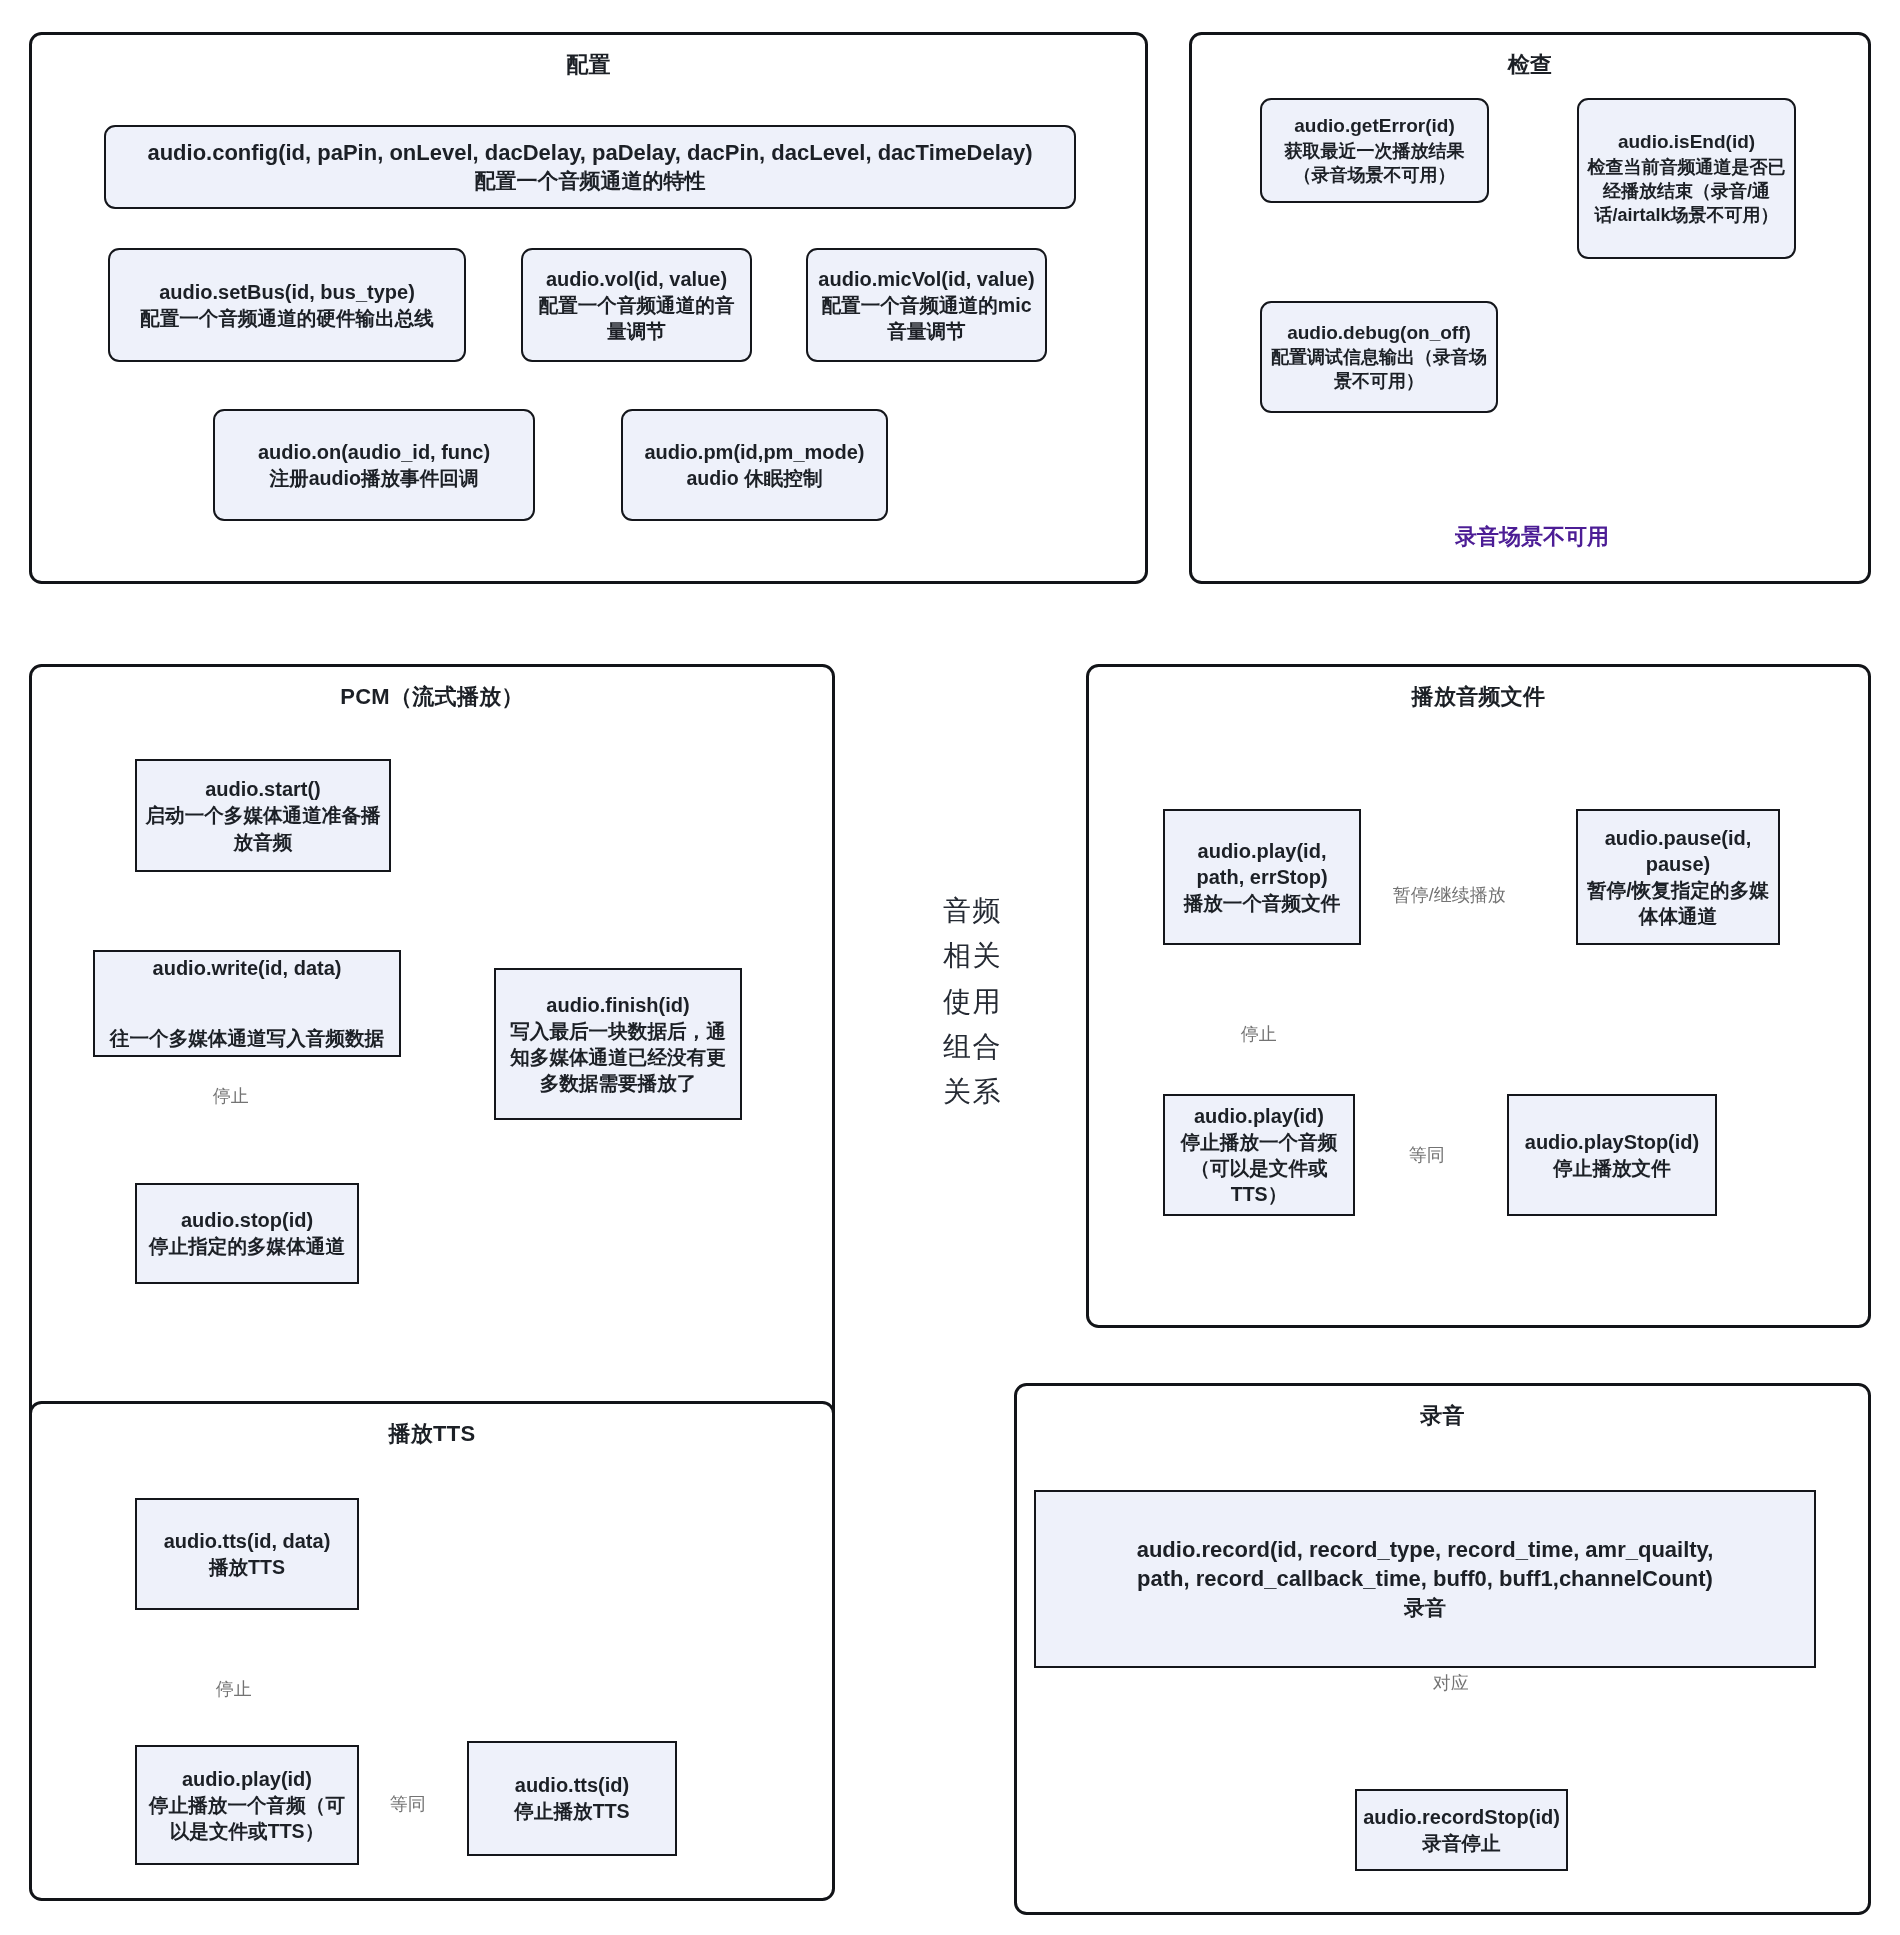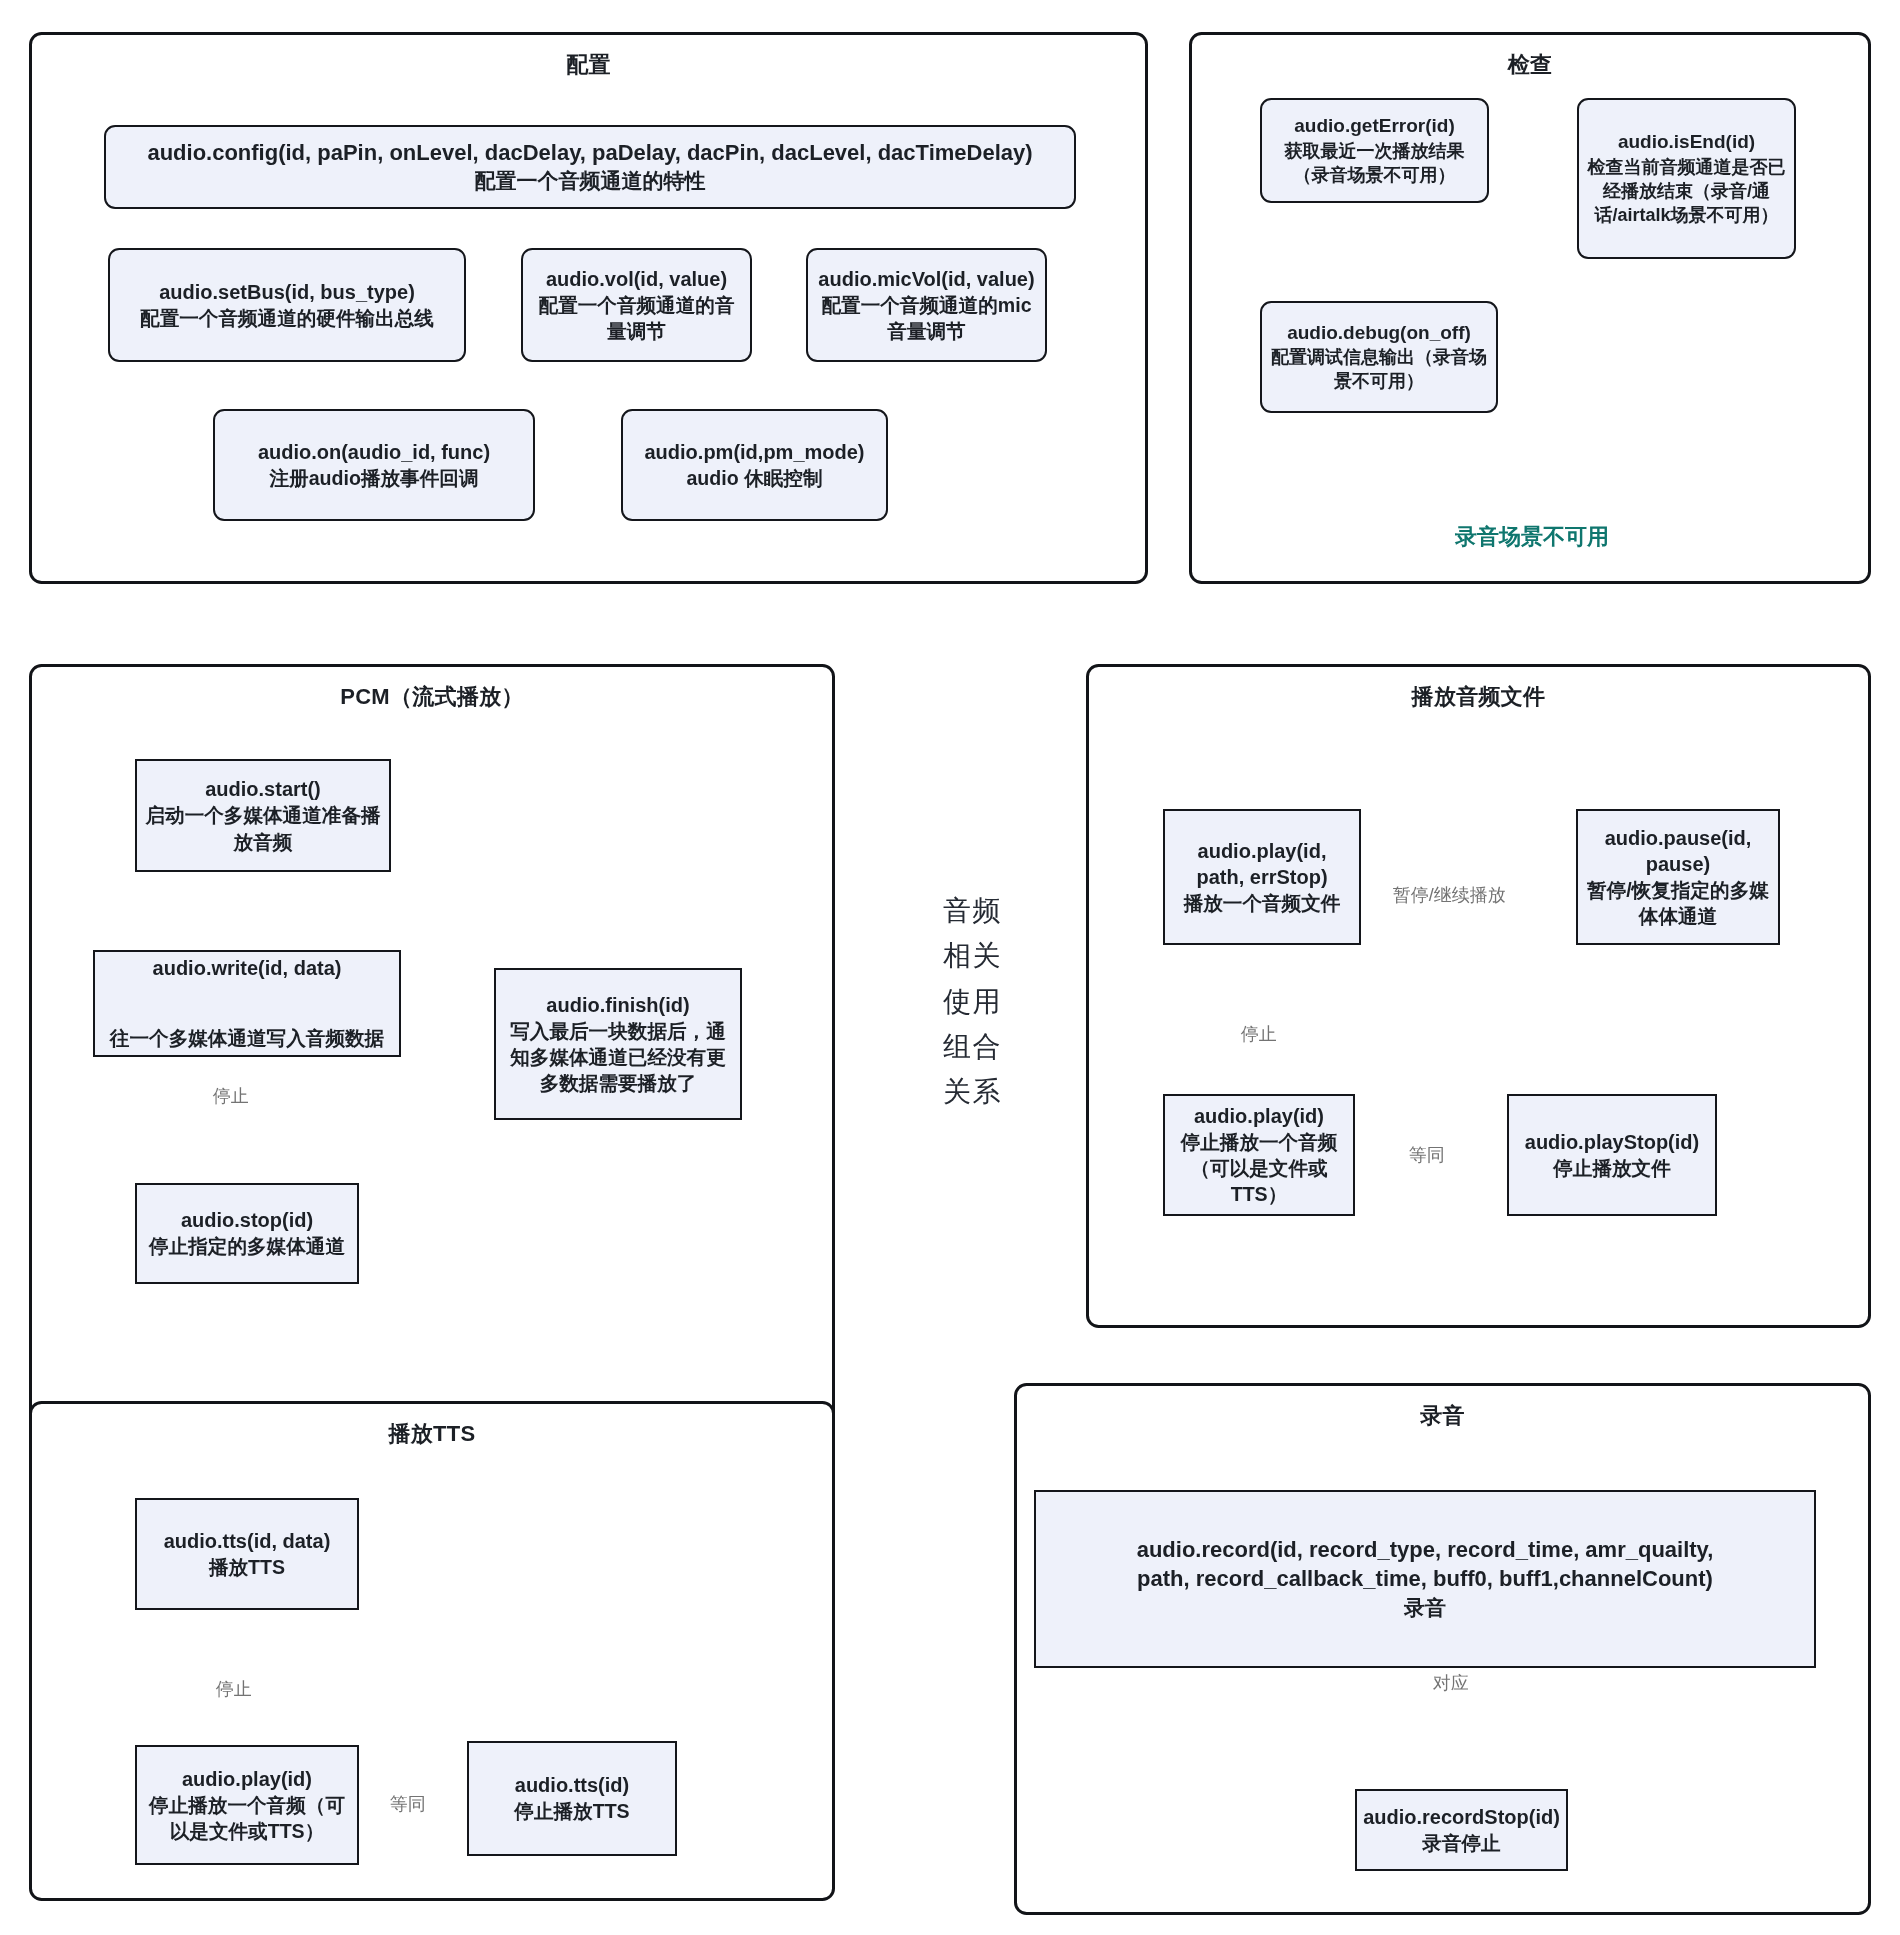--- a/index.html
+++ b/index.html
@@ -65,21 +65,21 @@
   .node.small .fn { font-size: 19px; }
   .node.small .desc { font-size: 18px; }
   .node.big .fn { font-size: 22px; }
   .node.big .desc { font-size: 21px; }
 
   
   .freetext {
     position: absolute;
     font-size: 22px;
     font-weight: 700;
-    color: #0f766e;
+    color: #4c1d95;
     text-align: center;
   }
   .centerstack {
     position: absolute;
     text-align: center;
     font-size: 28px;
     font-weight: 400;
     line-height: 1.62;
     color: #252a33;
     letter-spacing: 1.4px;

